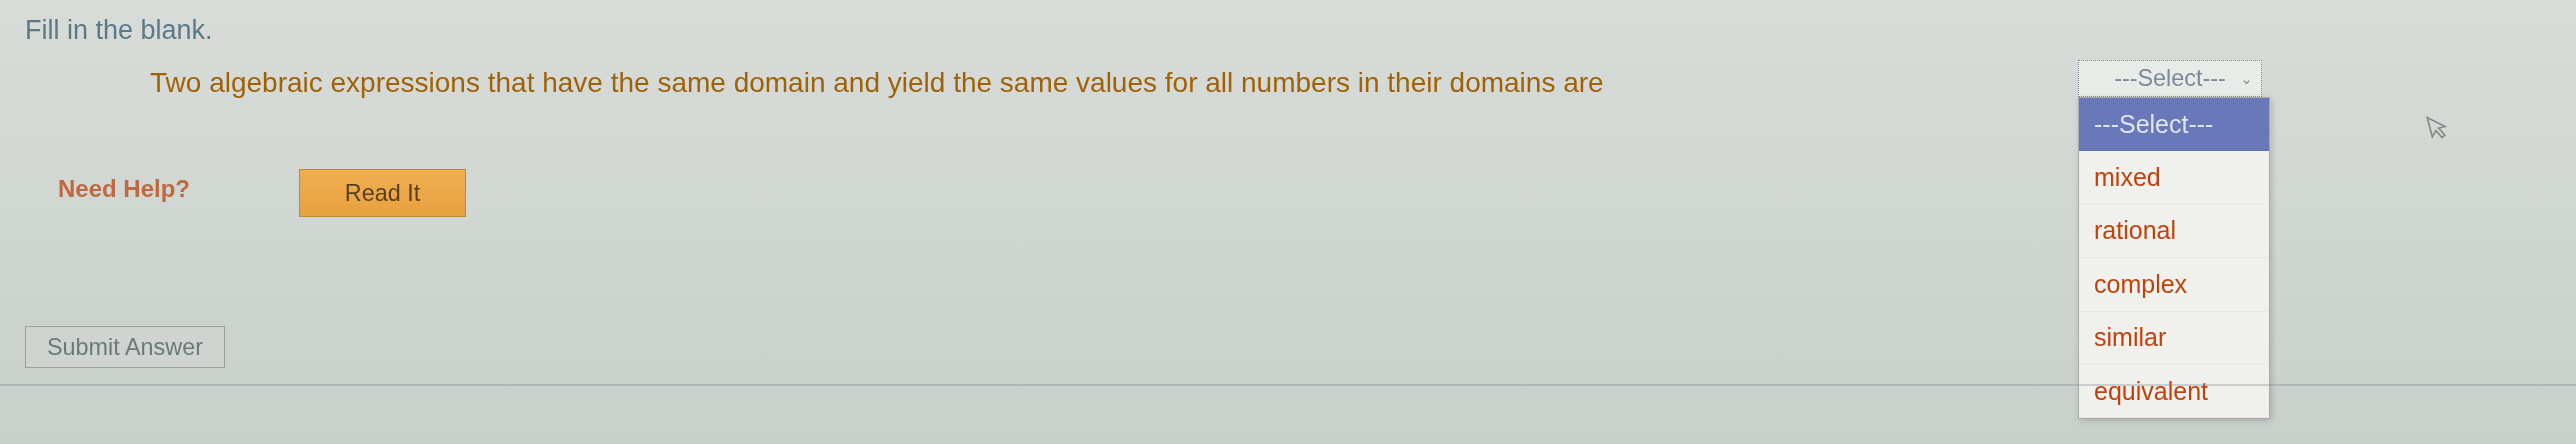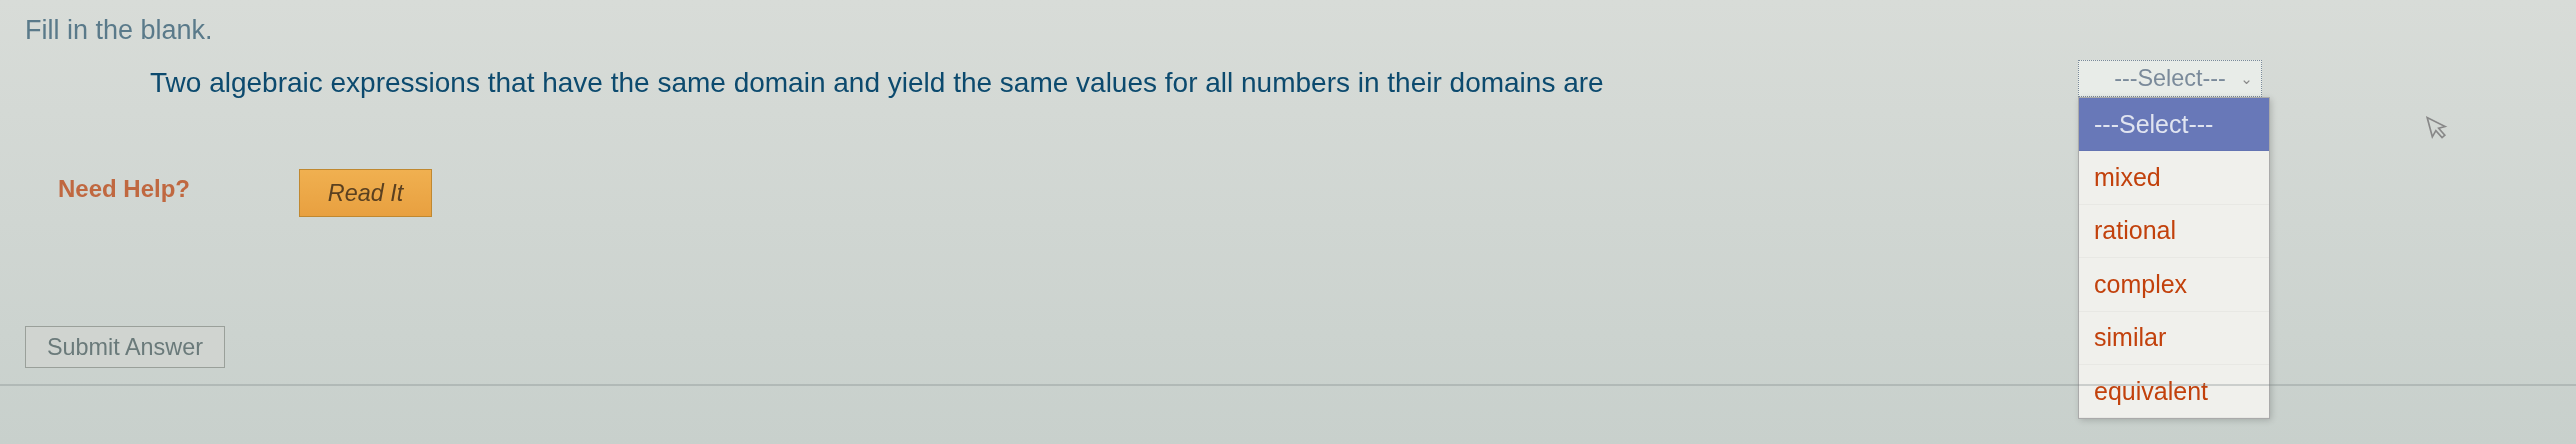--- a/index.html
+++ b/index.html
@@ -24,21 +24,21 @@
       font-size: 27px;
       color: #5a7a8a;
       text-align: right;
     }
     
     .question-text {
       position: absolute;
       top: 67px;
       left: 150px;
       font-size: 28px;
-      color: #0c4a6e;
+      color: #a16207;
     }
     
     .select-box {
       position: absolute;
       top: 60px;
       left: 2078px;
       width: 184px;
       height: 37px;
       background: #e8ece8;
       border: 1.7px dotted #7a8a9a;
@@ -86,31 +86,30 @@
       left: 58px;
       font-size: 24px;
       color: #c06840;
       font-weight: bold;
     }
     
     .read-it-btn {
       position: absolute;
       top: 169px;
       left: 299px;
-      width: 133px;
+      width: 167px;
       height: 48px;
       background: linear-gradient(to bottom, #f0b050, #e8a040);
       border: 0.8px solid #c08830;
       display: flex;
       align-items: center;
       justify-content: center;
       font-size: 23.4px;
       color: #5a4020;
       cursor: pointer;
-      font-style: italic;
     }
     
     .submit-btn {
       position: absolute;
       top: 326px;
       left: 25px;
       width: 200px;
       height: 42px;
       background: #d0d4d0;
       border: 0.8px solid #9aa09a;

